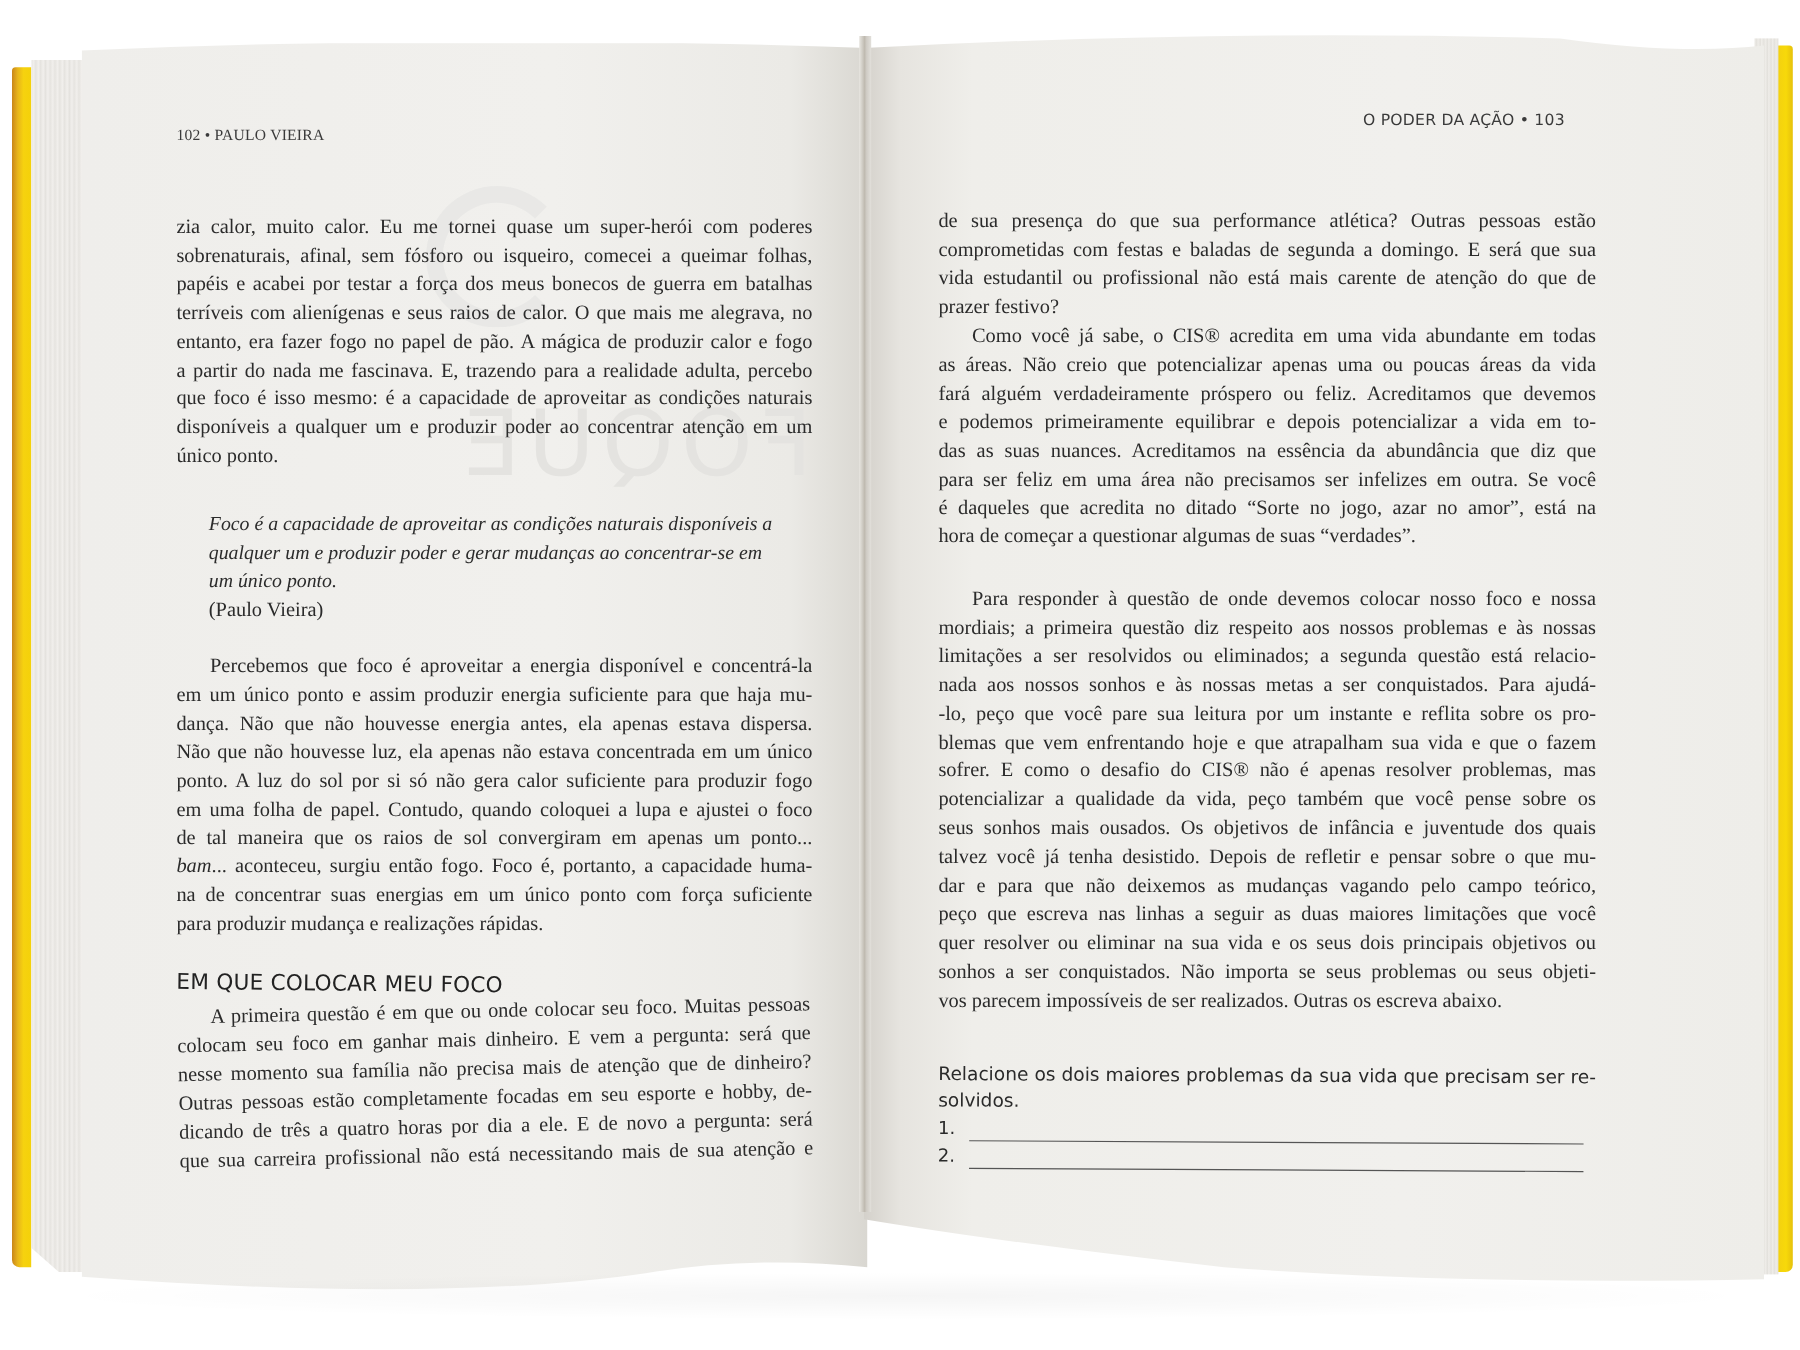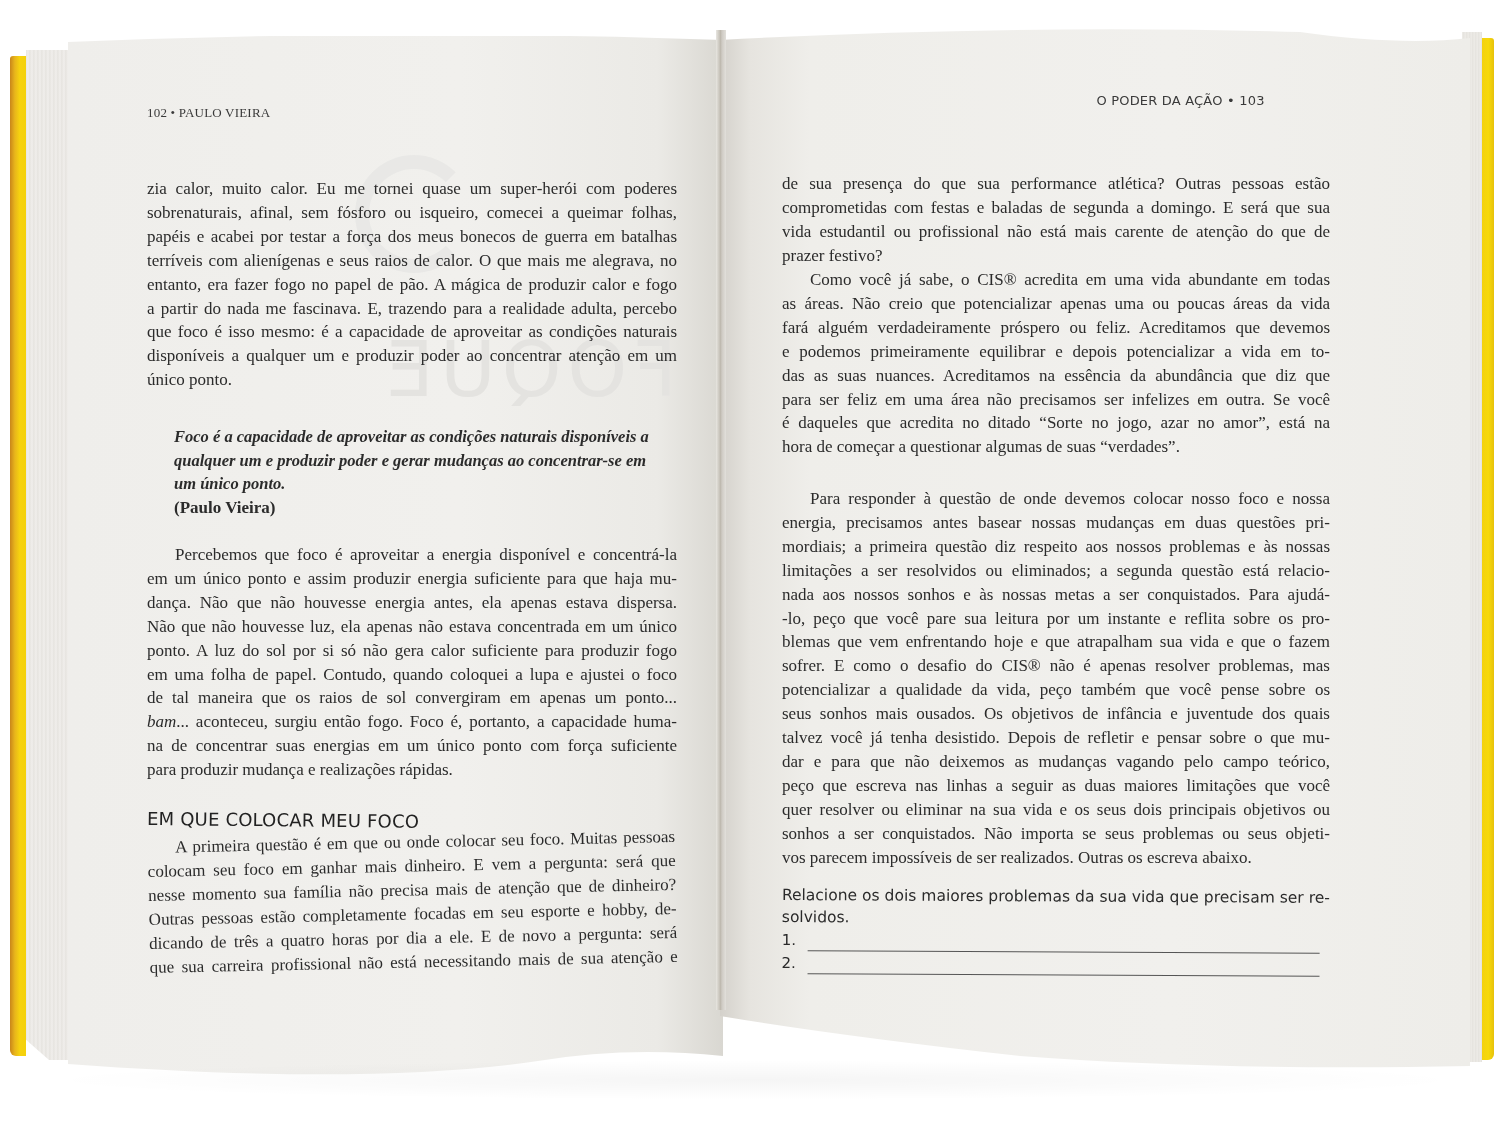--- a/index.html
+++ b/index.html
@@ -47,21 +47,21 @@
     position: absolute; left: 716px; top: 30px; width: 10px; height: 980px;
     background: linear-gradient(90deg, #e8e6e1, #bfbab0 45%, #cfcbc4 60%, #e2e0db);
   }
 
   
   .running-head {
     position: absolute; font-family: "DejaVu Sans", sans-serif; font-size: 13px;
     color: #3a3a3a; letter-spacing: 0.2px;
   }
   .rh-left { left: 147px; top: 105px; font-family: Liberation Serif, serif; }
-  .rh-right { left: 1088px; top: 93px; width: 185px; text-align: center; }
+  .rh-right { left: 1119px; top: 93px; width: 185px; text-align: right; }
 
   
   .watermark {
     position: absolute; left: 380px; top: 325px; font-family: "DejaVu Sans", sans-serif;
     font-size: 76px; color: #e4e3e0; letter-spacing: 6px; transform: scaleX(-1);
     pointer-events: none;
   }
   .wm-circle {
     position: absolute; left: 355px; top: 155px; width: 90px; height: 90px; border-radius: 50%;
     border: 14px solid #e6e6e4; border-right-color: transparent; opacity: 0.7;
@@ -75,21 +75,21 @@
   .text-block .line { display: block; white-space: nowrap; text-align-last: justify; }
   .text-block .line.last { text-align-last: left; }
   .text-block .line.indent { text-indent: 28px; }
 
   .lb1 { left: 147px; top: 177px; width: 530px; }
   .quote {
     position: absolute; left: 174px; top: 425px; width: 500px;
     font-family: "Liberation Serif", serif; font-style: italic; font-size: 16.5px;
     color: #2b2b2b; line-height: 23.5px;
   }
-  .quote .line { display: block; white-space: nowrap; font-weight: bold; }
+  .quote .line { display: block; white-space: nowrap; }
   .quote .author { font-style: normal; font-size: 17px; }
   .lb2 { left: 147px; top: 543px; width: 530px; }
   .heading {
     position: absolute; left: 147px; top: 808px; font-family: "DejaVu Sans", sans-serif;
     font-size: 18px; color: #222; letter-spacing: 0.2px; transform: rotate(0.6deg);
     transform-origin: left center;
   }
   .lb3 { left: 147px; top: 836px; width: 528px; transform: rotate(-1.2deg); transform-origin: left top; }
 
   .rb1 { left: 782px; top: 172px; width: 548px; }
@@ -188,21 +188,20 @@
       <span class="line">as áreas. Não creio que potencializar apenas uma ou poucas áreas da vida</span>
       <span class="line">fará alguém verdadeiramente próspero ou feliz. Acreditamos que devemos</span>
       <span class="line">e podemos primeiramente equilibrar e depois potencializar a vida em to-</span>
       <span class="line">das as suas nuances. Acreditamos na essência da abundância que diz que</span>
       <span class="line">para ser feliz em uma área não precisamos ser infelizes em outra. Se você</span>
       <span class="line">é daqueles que acredita no ditado “Sorte no jogo, azar no amor”, está na</span>
       <span class="line last">hora de começar a questionar algumas de suas “verdades”.</span>
     </div>
   <div class="text-block rb3">
       <span class="line indent">Para responder à questão de onde devemos colocar nosso foco e nossa</span>
-      <span class="line">energia, precisamos antes basear nossas mudanças em duas questões pri-</span>
       <span class="line">mordiais; a primeira questão diz respeito aos nossos problemas e às nossas</span>
       <span class="line">limitações a ser resolvidos ou eliminados; a segunda questão está relacio-</span>
       <span class="line">nada aos nossos sonhos e às nossas metas a ser conquistados. Para ajudá-</span>
       <span class="line">-lo, peço que você pare sua leitura por um instante e reflita sobre os pro-</span>
       <span class="line">blemas que vem enfrentando hoje e que atrapalham sua vida e que o fazem</span>
       <span class="line">sofrer. E como o desafio do CIS® não é apenas resolver problemas, mas</span>
       <span class="line">potencializar a qualidade da vida, peço também que você pense sobre os</span>
       <span class="line">seus sonhos mais ousados. Os objetivos de infância e juventude dos quais</span>
       <span class="line">talvez você já tenha desistido. Depois de refletir e pensar sobre o que mu-</span>
       <span class="line">dar e para que não deixemos as mudanças vagando pelo campo teórico,</span>

